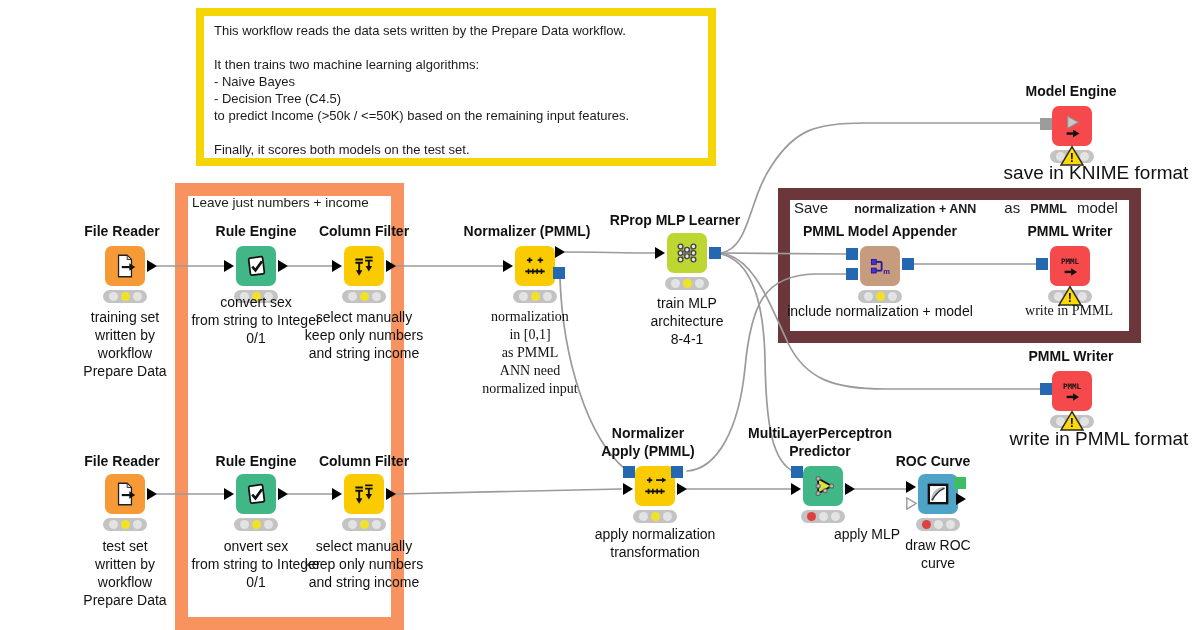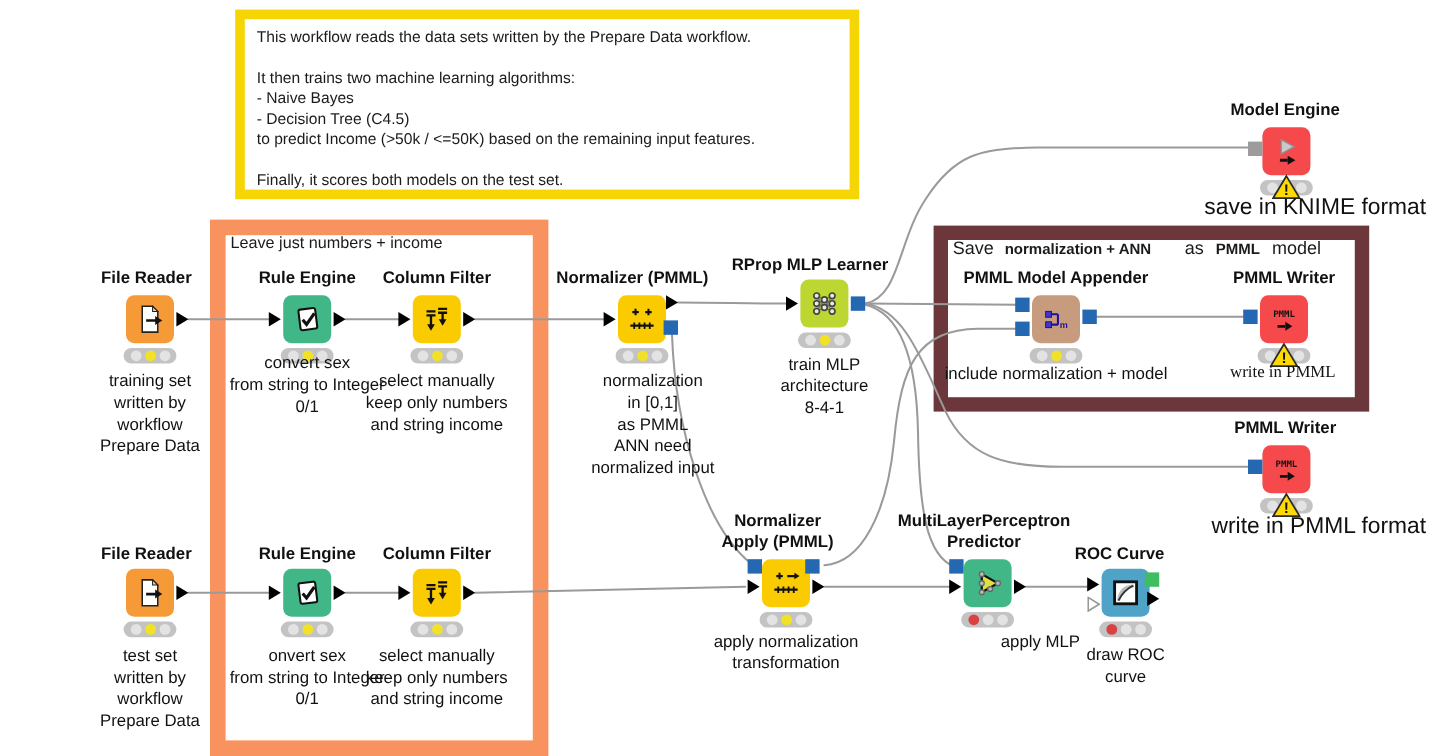--- a/index.html
+++ b/index.html
@@ -55,30 +55,30 @@
       <div class="ann-line"></div>
       <div class="ann-line">It then trains two machine learning algorithms:</div>
       <div class="ann-line">- Naive Bayes</div>
       <div class="ann-line">- Decision Tree (C4.5)</div>
       <div class="ann-line">to predict Income (&gt;50k / &lt;=50K) based on the remaining input features.</div>
       <div class="ann-line"></div>
       <div class="ann-line">Finally, it scores both models on the test set.</div>
     </div>
   </div>
 
-  <div class="gbox" style="left: 175px; top: 183px; width: 282px; height: 447px; background: rgb(248, 147, 95);">
+  <div class="gbox" style="left: 175px; top: 183px; width: 229px; height: 447px; background: rgb(248, 147, 95);">
     <div class="inner" style="left:13px;top:13px;right:13px;bottom:13px;"></div>
     <div class="grp-label" style="left:17px;top:12px;">Leave just numbers + income</div>
   </div>
 
   <div class="gbox" style="left: 778px; top: 188px; width: 363px; height: 155px; background: rgb(107, 55, 59);">
     <div class="inner" style="left:12px;top:12px;right:12px;bottom:12px;"></div>
     <div class="save-line" style="left:16px;top:11px;">
       <span class="save-reg">Save</span>
-      <span class="save-bold" style="margin-left:9px;">normalization + ANN</span>
+      <span class="save-bold" style="margin-left:26px;">normalization + ANN</span>
       <span class="save-reg" style="margin-left:28px;">as</span>
       <span class="save-bold" style="margin-left:10px;">PMML</span>
       <span class="save-reg" style="margin-left:10px;">model</span>
     </div>
   </div>
 
   <svg class="wires" width="1200" height="630">
     <path class="wire" d="M157,266 H226"></path>
     <path class="wire" d="M288,266 H334"></path>
     <path class="wire" d="M396,266 H505"></path>
@@ -179,21 +179,21 @@
   </div>
   <div class="p-tri" style="left:503px;top:260px;"></div>
   <div class="p-tri" style="left:555px;top:246px;"></div>
   <div class="p-sq" style="left: 553px; top: 267px; background: rgb(36, 104, 178);"></div>
   <div class="tl st-configured" style="left:513px;top:290px;">
     <span class="dot"></span>
       <span class="dot"></span>
       <span class="dot"></span>
 
   </div>
-  <div class="node-label" style="left:544px;top:308px;">
+  <div class="node-label" style="left:530px;top:308px;font-family:Liberation Serif, serif;">
     <div>normalization</div>
       <div>in [0,1]</div>
     <div>as PMML</div>
       <div>ANN need</div>
     <div>normalized input</div>
   </div>
 
   <div class="node-title" style="left:675px;top:211px;">RProp MLP Learner</div>
   <div class="node" style="left: 667px; top: 233px; background: rgb(189, 214, 49);">
     <svg width="28" height="28" viewBox="0 0 26 26">

